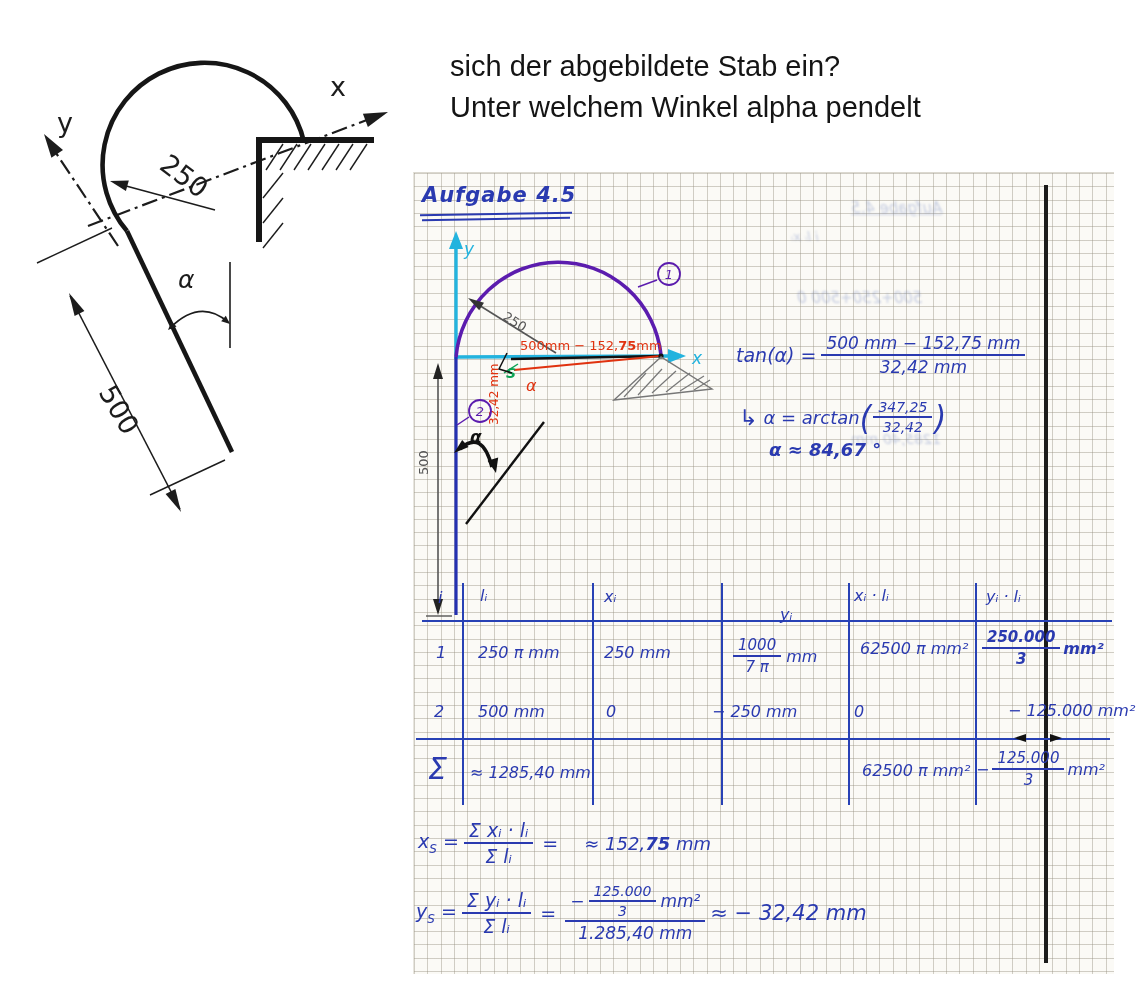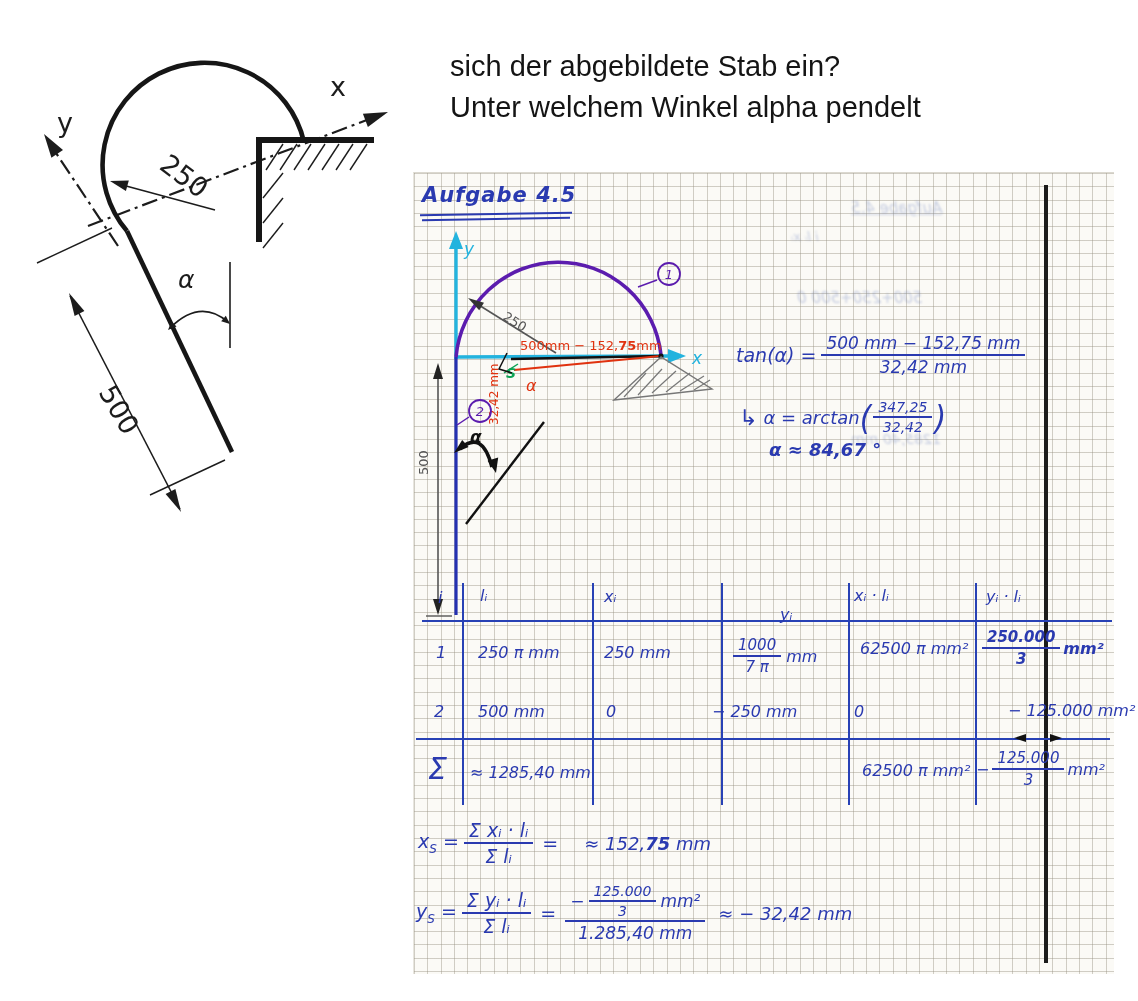--- a/index.html
+++ b/index.html
@@ -268,16 +268,16 @@
       <span class="num" style="display:inline-flex;align-items:center;">
         <span>−</span>
         <span class="frac" style="font-size:14px;margin:0 4px;">
           <span class="num">125.000</span>
           <span class="den">3</span>
         </span>
         <span>mm²</span>
       </span>
       <span class="den">1.285,40 mm</span>
     </span>
-    <span style="font-size:18px;margin-left:8px;">≈ − 32,42 mm</span>
+    <span style="font-size:21px;">≈ − 32,42 mm</span>
   </div>
 
 </div>
 
 </body></html>

